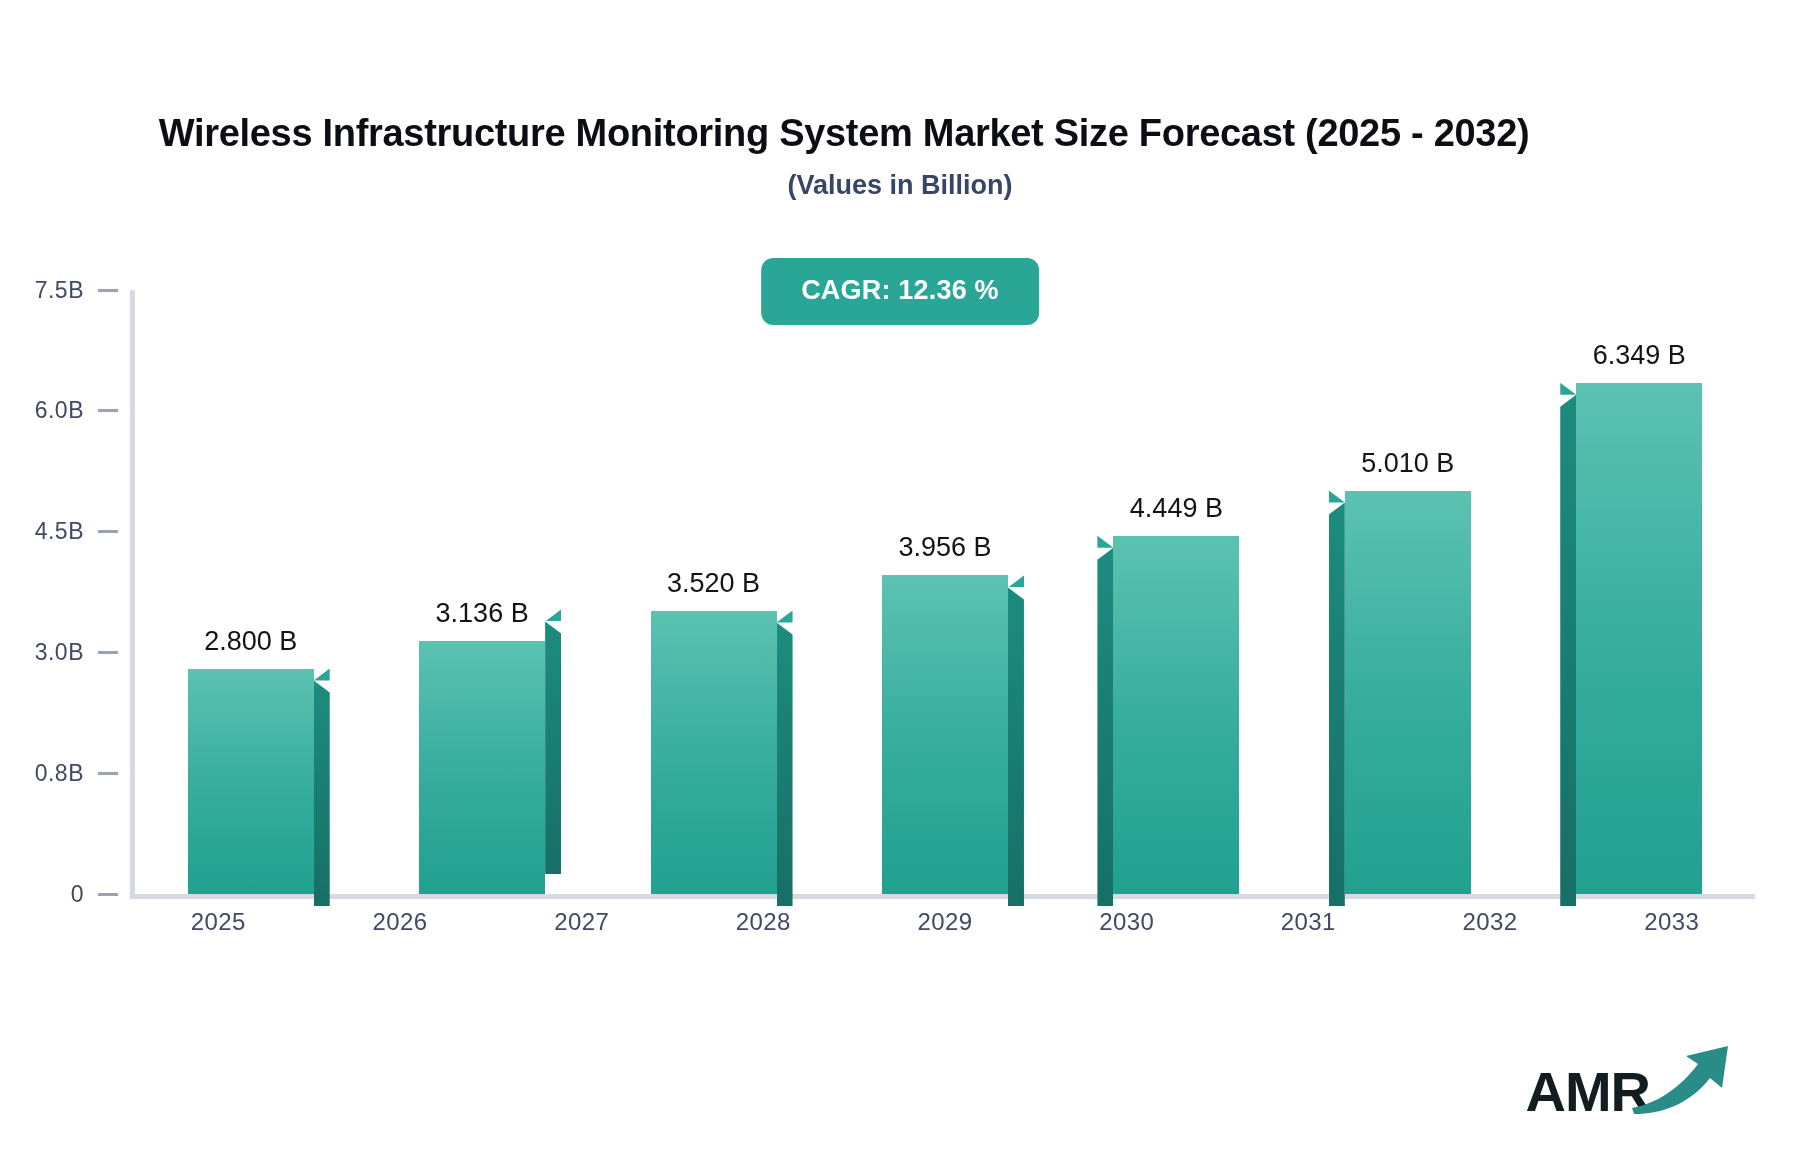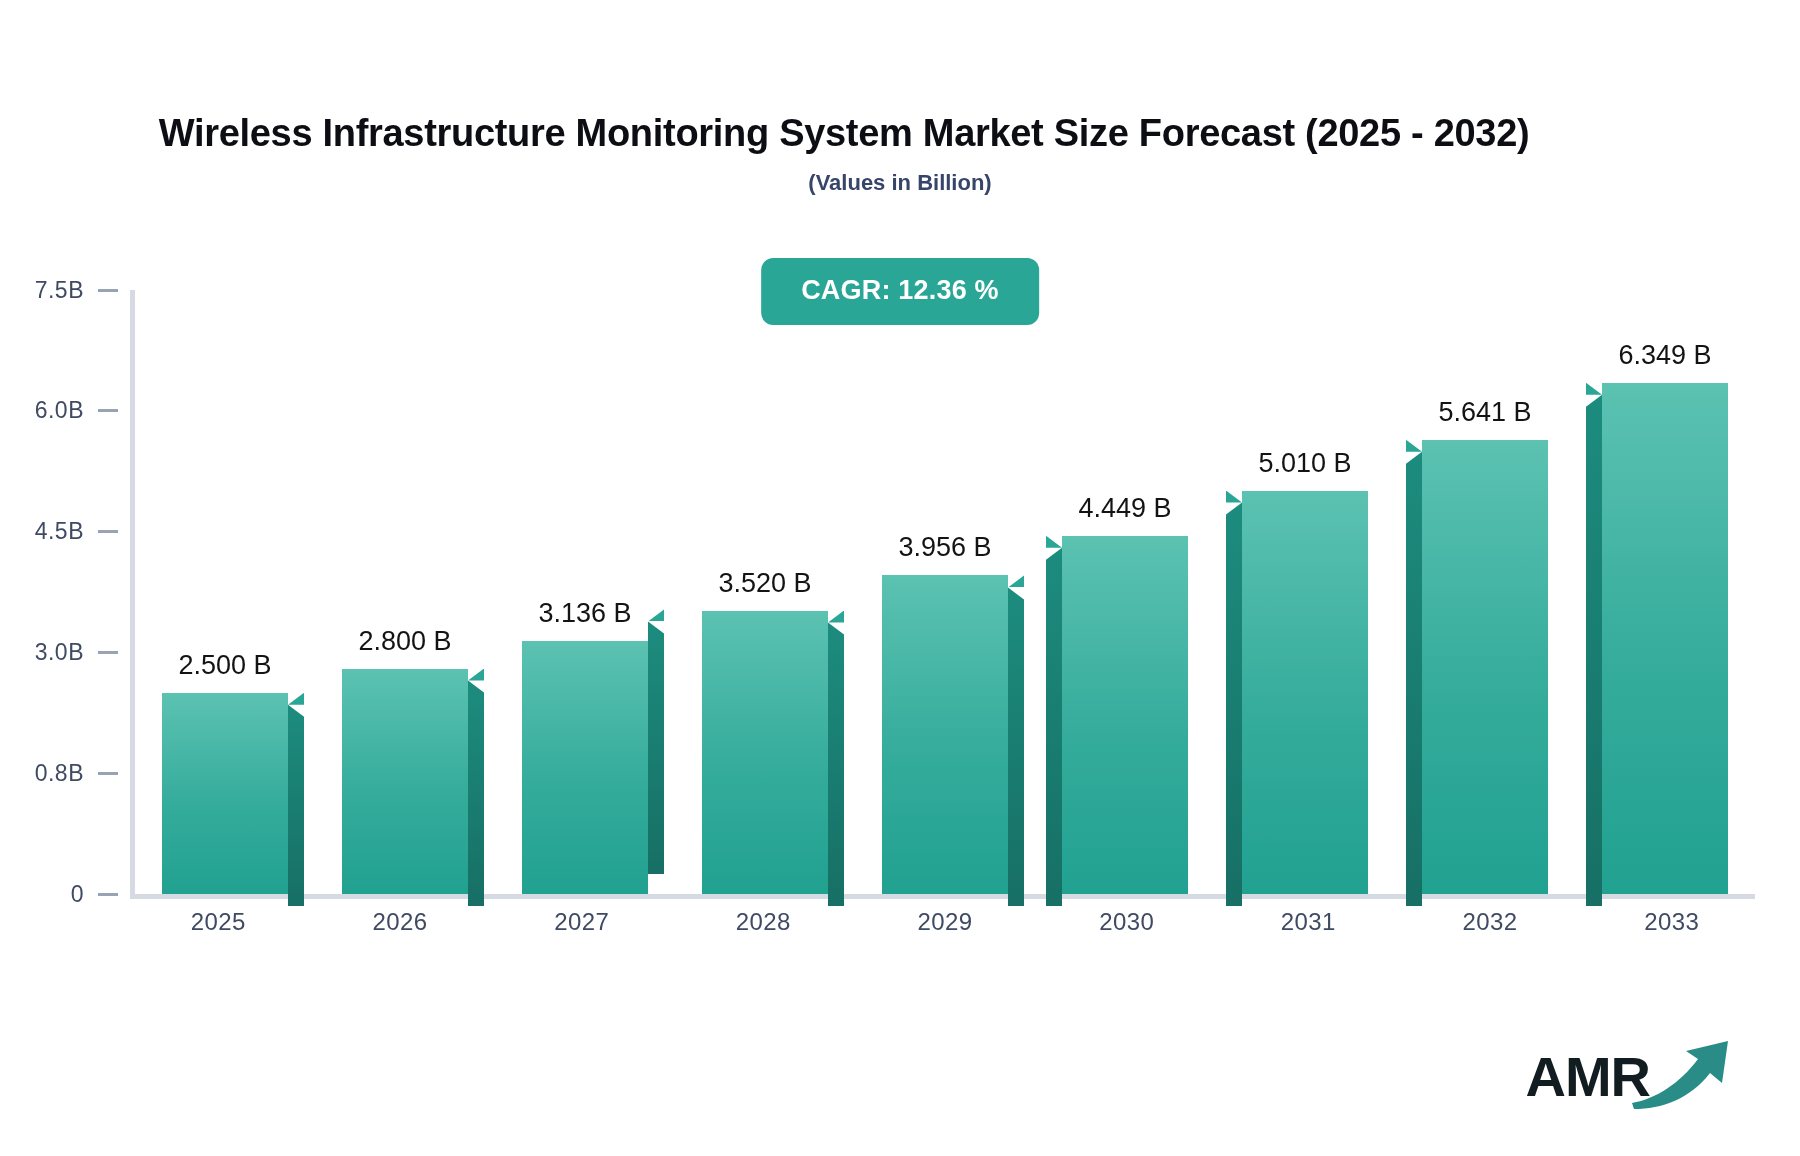--- a/index.html
+++ b/index.html
@@ -29,21 +29,21 @@
     color: #0d0d14;
     letter-spacing: -0.3px;
     white-space: nowrap;
   }
   .subtitle {
     position: absolute;
     top: 170px;
     left: 0;
     width: 1800px;
     text-align: center;
-    font-size: 22px;
+    font-size: 27px;
     font-weight: bold;
     color: #374569;
   }
 
   
   .cagr-badge {
     position: absolute;
     top: 258px;
     left: 50%;
     transform: translateX(-50%);
@@ -204,21 +204,21 @@
     color: #3f4a63;
     letter-spacing: 0.4px;
   }
 
   
   .logo {
     position: absolute;
     right: 62px;
     bottom: 36px;
     display: flex;
-    align-items: center;
+    align-items: flex-end;
     height: 86px;
   }
   .logo-text {
     font-size: 56px;
     font-weight: bold;
     color: #121d22;
     letter-spacing: -1px;
     line-height: 1;
   }
   .logo-arrow {
@@ -261,29 +261,20 @@
           <span class="ydash"></span>
         </div>
         <div class="ytick" style="top: 0px;">
           <span class="ylabel">7.5B</span>
           <span class="ydash"></span>
         </div>
       </div>
     <div class="bars" id="bars">
         <div class="bar-slot">
           <div class="bar-wrap shadow-right">
-            <div class="bar-side" style="height: 201.333px;"></div>
-            <div class="bar-top" style="bottom: 201.333px;"></div>
-            <div class="bar-face" style="height: 201.333px;">
-              <div class="bar-value">2.500 B</div>
-            </div>
-          </div>
-        </div>
-        <div class="bar-slot">
-          <div class="bar-wrap shadow-right">
             <div class="bar-side" style="height: 225.493px;"></div>
             <div class="bar-top" style="bottom: 225.493px;"></div>
             <div class="bar-face" style="height: 225.493px;">
               <div class="bar-value">2.800 B</div>
             </div>
           </div>
         </div>
         <div class="bar-slot">
           <div class="bar-wrap shadow-right">
             <div class="bar-side" style="height: 252.553px;"></div>
@@ -319,29 +310,20 @@
               <div class="bar-value">4.449 B</div>
             </div>
           </div>
         </div>
         <div class="bar-slot">
           <div class="bar-wrap shadow-left">
             <div class="bar-side" style="height: 403.472px;"></div>
             <div class="bar-top" style="bottom: 403.472px;"></div>
             <div class="bar-face" style="height: 403.472px;">
               <div class="bar-value">5.010 B</div>
-            </div>
-          </div>
-        </div>
-        <div class="bar-slot">
-          <div class="bar-wrap shadow-left">
-            <div class="bar-side" style="height: 454.289px;"></div>
-            <div class="bar-top" style="bottom: 454.289px;"></div>
-            <div class="bar-face" style="height: 454.289px;">
-              <div class="bar-value">5.641 B</div>
             </div>
           </div>
         </div>
         <div class="bar-slot">
           <div class="bar-wrap shadow-left">
             <div class="bar-side" style="height: 511.306px;"></div>
             <div class="bar-top" style="bottom: 511.306px;"></div>
             <div class="bar-face" style="height: 511.306px;">
               <div class="bar-value">6.349 B</div>
             </div>

